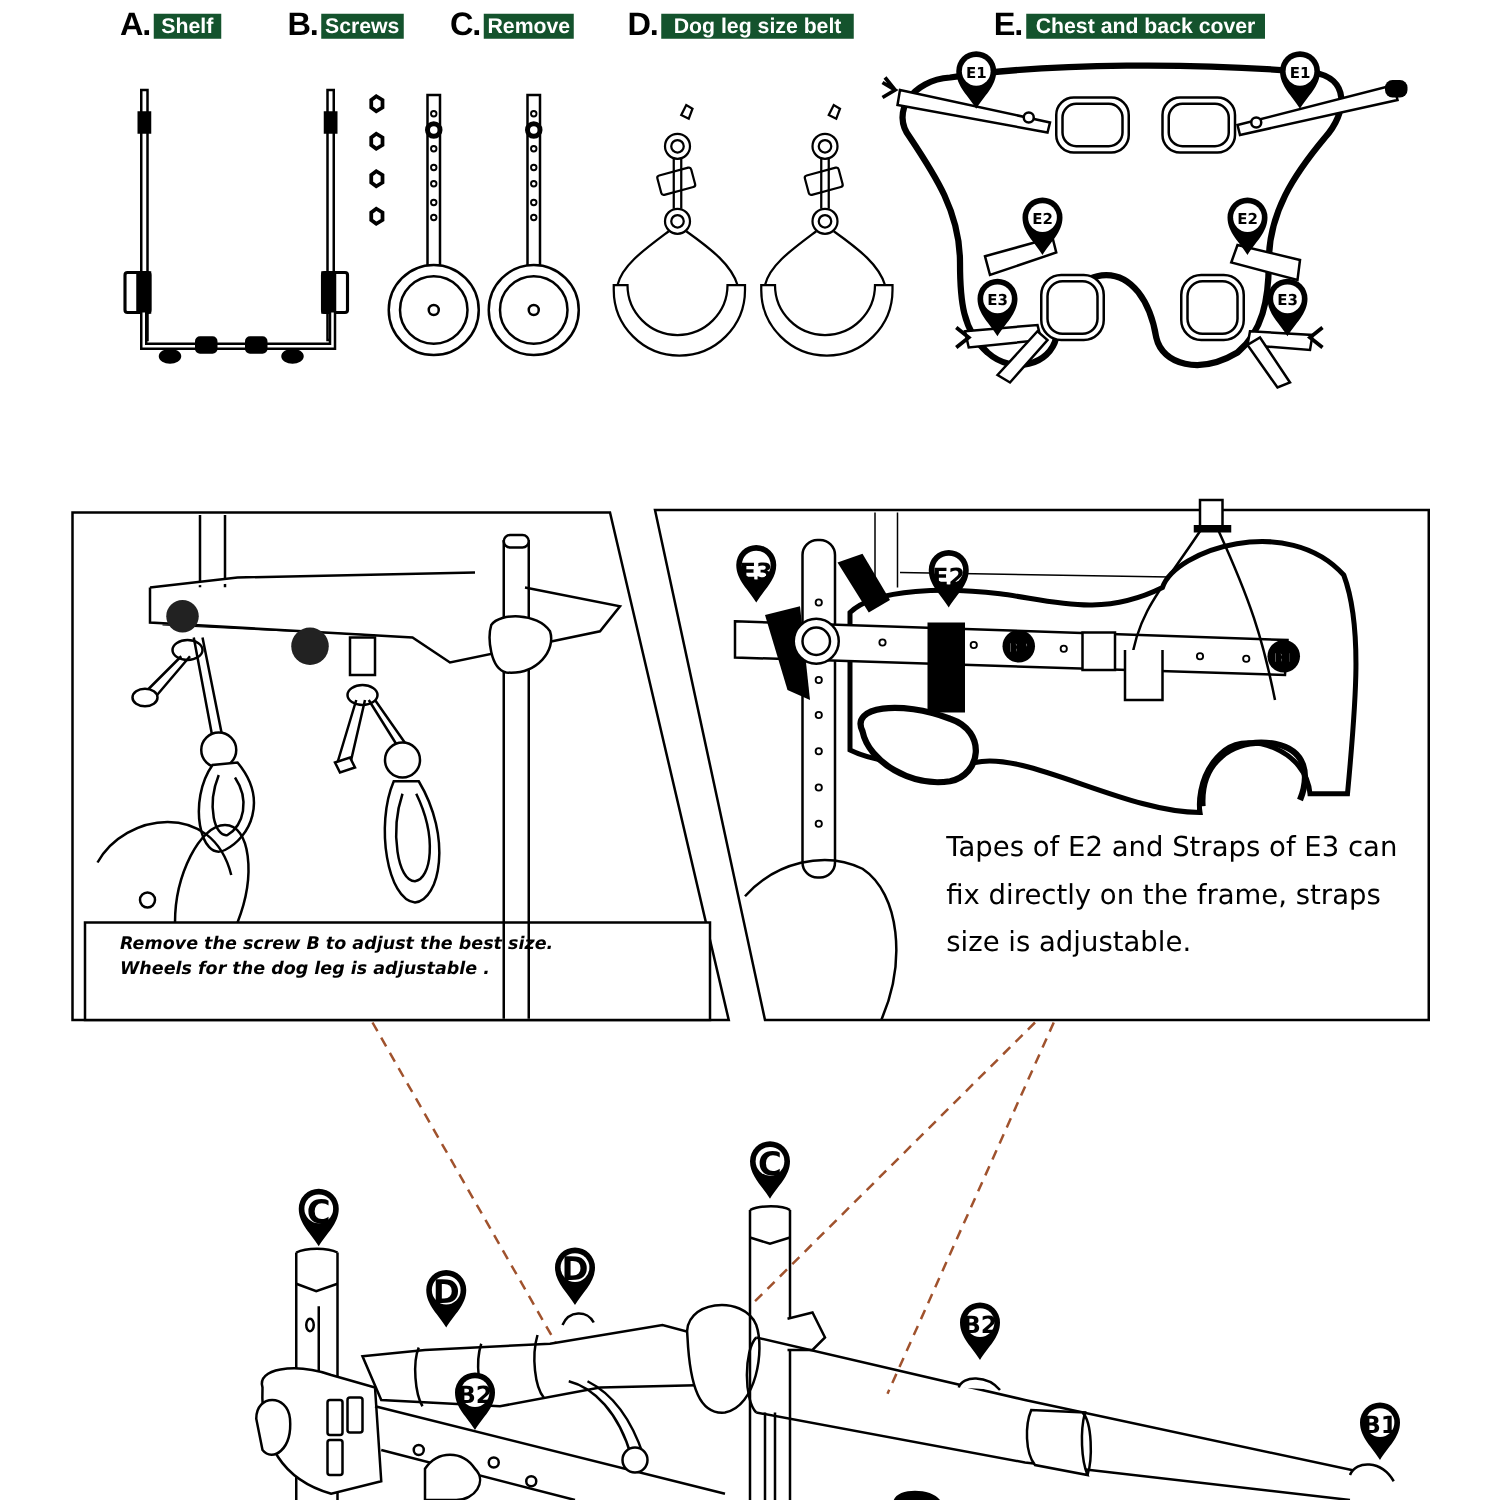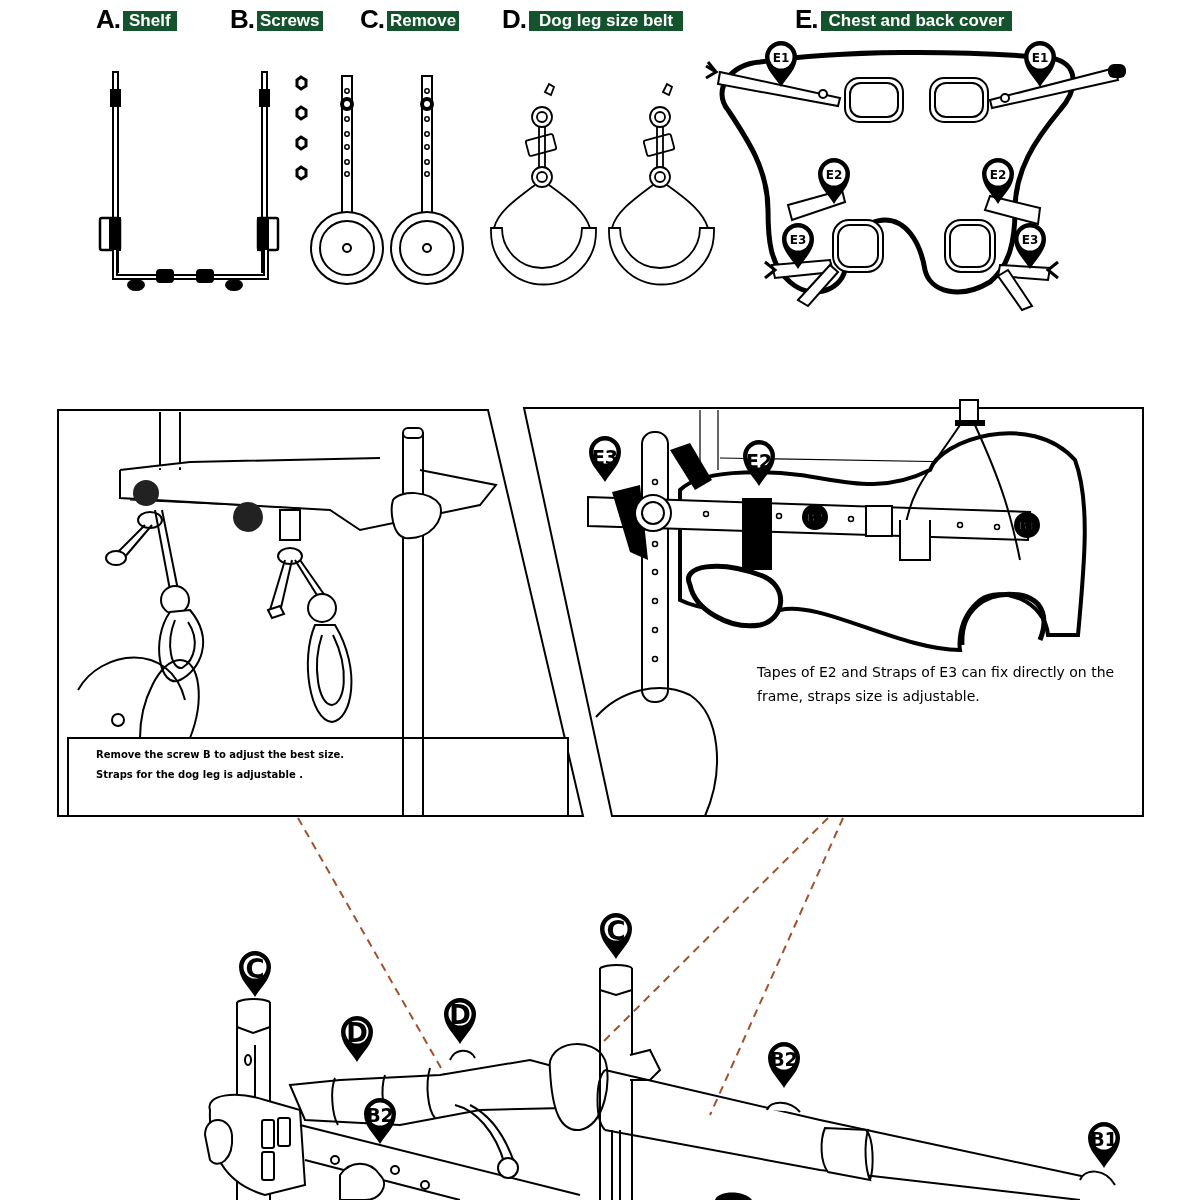--- a/index.html
+++ b/index.html
@@ -1,22 +1,22 @@
 <!DOCTYPE html>
 <html><head>
 <meta charset="utf-8">
 <style>
   html, body { margin:0; padding:0; background:#fff; }
   body { width:1200px; height:1200px; position:relative; overflow:hidden; font-family:"Liberation Sans", sans-serif; color:#000; }
   .part-header { position:absolute; top:4px; height:30px; display:flex; align-items:center; }
   .part-letter { font-family:"Liberation Sans", sans-serif; font-weight:bold; font-size:26px; line-height:30px; margin-right:3px; letter-spacing:-1px; }
   .part-label { background:#14532d; color:#fff; font-weight:bold; font-size:17px; line-height:20px; padding:0 6px; margin-top:4px; font-family:"Liberation Sans", sans-serif; }
   svg.art { position:absolute; left:0; top:0; }
-  .caption-left { position:absolute; left:96px; top:745px; width:470px; font-family:"DejaVu Sans", sans-serif; font-weight:bold; font-size:10px; line-height:20px; }
-  .caption-right { position:absolute; left:757px; top:660px; width:380px; font-family:"DejaVu Sans", sans-serif; font-size:14px; line-height:24px; }
+  .caption-left { position:absolute; left:96px; top:745px; width:470px; font-family:"DejaVu Sans", sans-serif; font-weight:bold; font-size:14px; line-height:20px;font-style:italic; }
+  .caption-right { position:absolute; left:757px; top:660px; width:380px; font-family:"DejaVu Sans", sans-serif; font-size:22px; line-height:38px; }
   .pin-text { font-family:"DejaVu Sans", sans-serif; font-weight:bold; fill:#fff; text-anchor:middle; }
 </style>
 </head>
 <body>
 
 <div class="part-header" style="left:96px;">
   <span class="part-letter">A.</span>
   <span class="part-label">Shelf</span>
 </div>
 <div class="part-header" style="left:230px;">
@@ -362,15 +362,15 @@
       <use href="#pin" x="1104" y="1146"></use>
       <text class="pin-text" x="1104" y="1146" font-size="19" style="fill:#000" stroke="none">B1</text>
     </g>
 
     <path d="M715,1200 C718,1190 745,1190 752,1200 Z" fill="#000" stroke="none"></path>
   </g>
 </svg>
 
 <div class="caption-left">
   <div>Remove the screw B to adjust the best size.</div>
-  <div>Straps for the dog leg is adjustable .</div>
+  <div>Wheels for the dog leg is adjustable .</div>
 </div>
 <div class="caption-right">Tapes of E2 and Straps of E3 can fix directly on the frame, straps size is adjustable.</div>
 
 </body></html>

